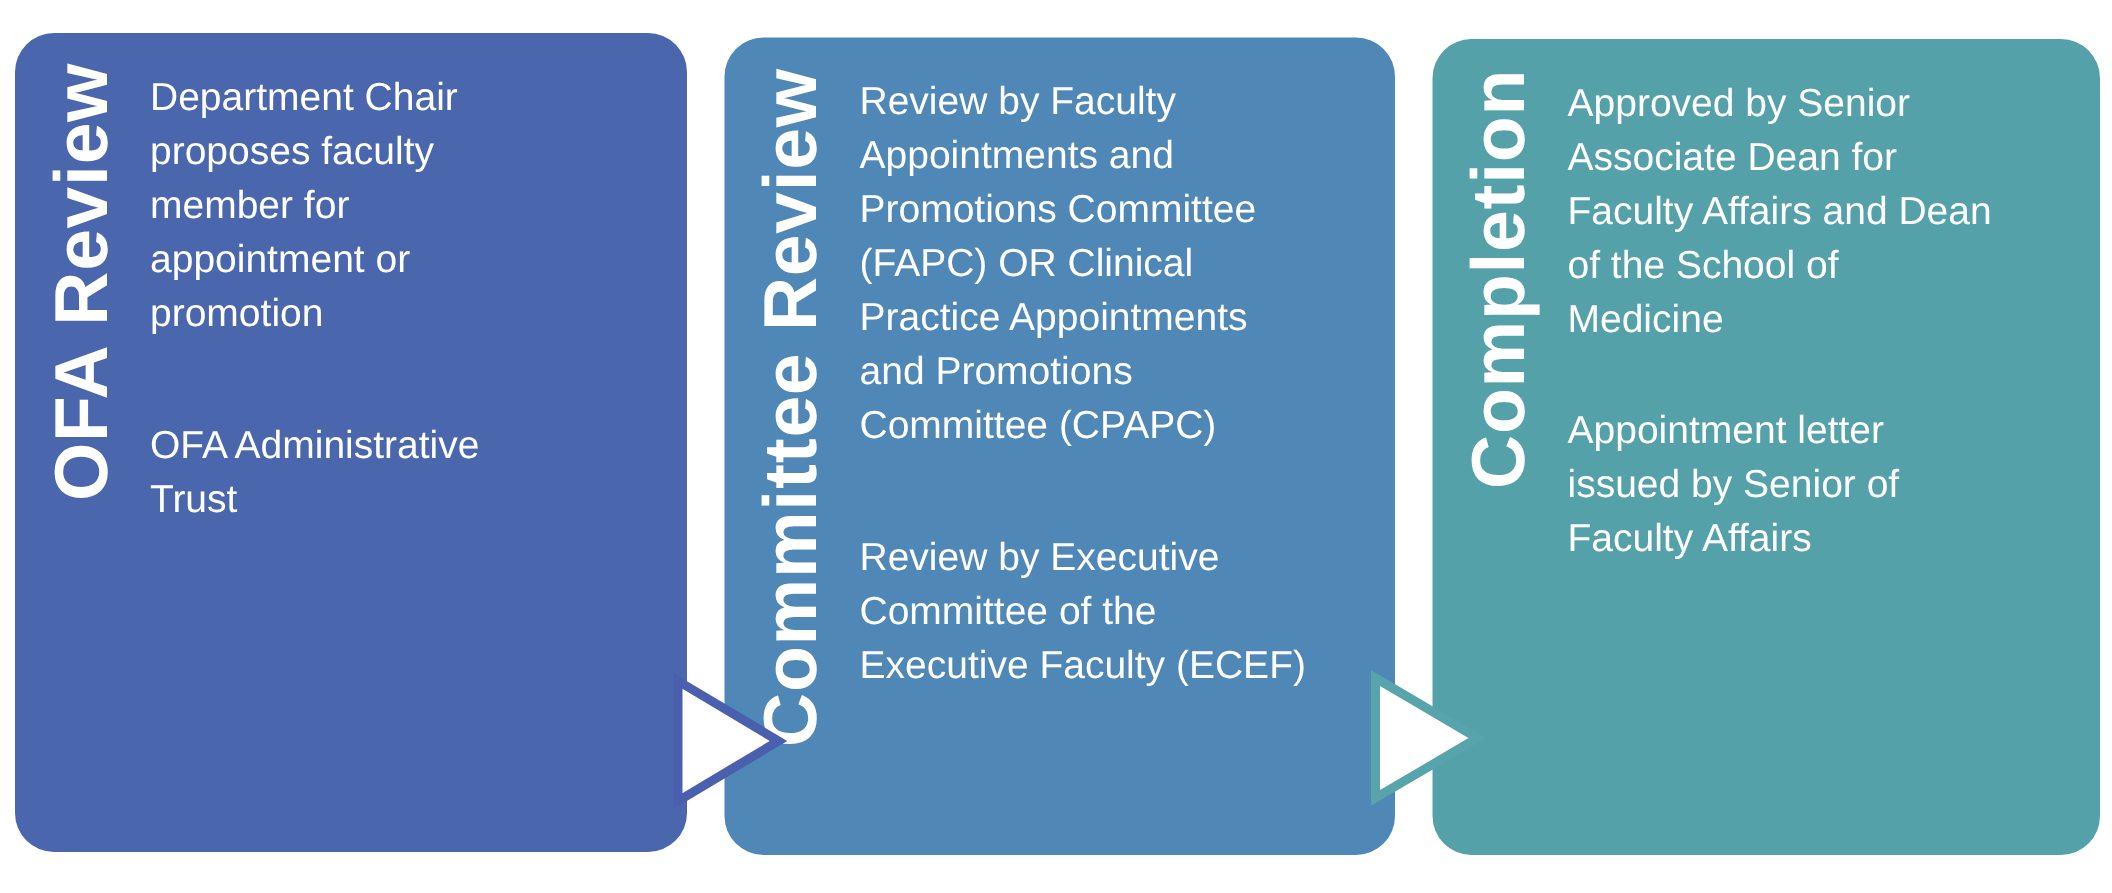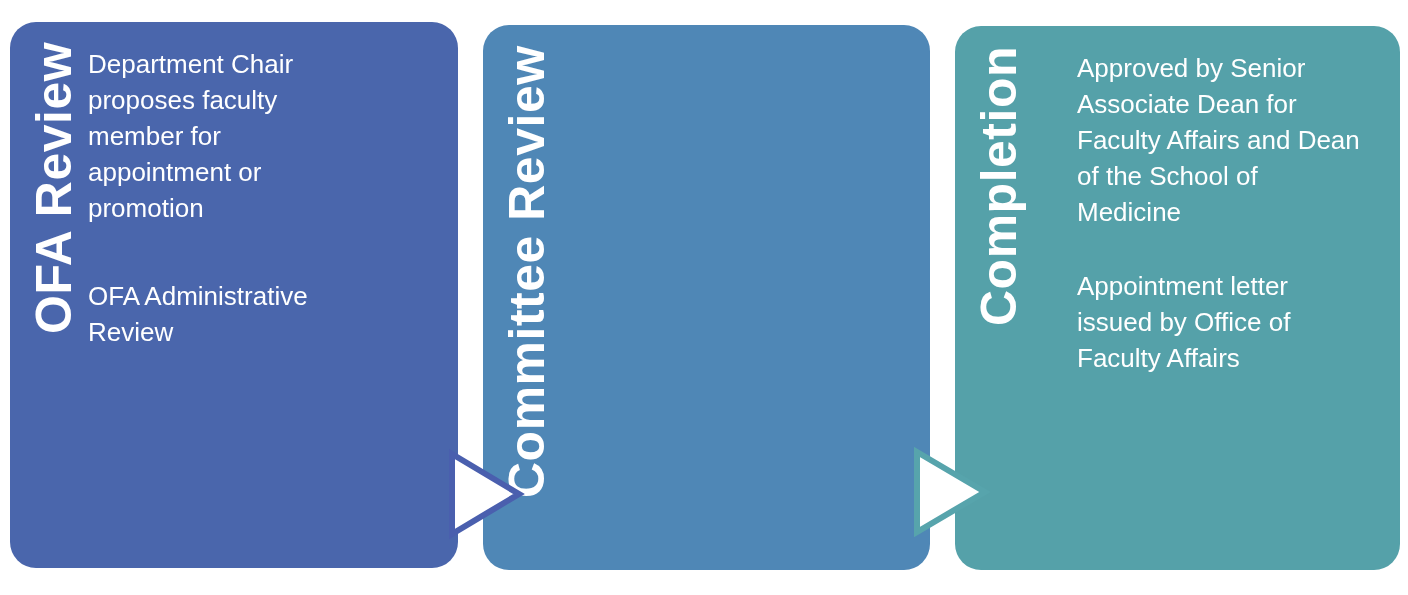--- a/index.html
+++ b/index.html
@@ -34,33 +34,33 @@
     transform: rotate(180deg);
     text-align: end;
     font-size: 50px;
     font-weight: bold;
     line-height: 56px;
     white-space: nowrap;
     letter-spacing: 0.5px;
   }
   .stage-body {
     position: absolute;
-    left: 78px;
+    left: 90px;
     top: 24px;
     right: 22px;
     font-size: 26px;
     line-height: 36px;
     font-weight: normal;
   }
   .stage-body p {
     margin: 0;
     white-space: pre-line;
   }
   .gap-lg p { margin-bottom: 52px; }
-  .gap-sm p { margin-bottom: 38px; margin-left: 44px; }
+  .gap-sm p { margin-bottom: 38px; }
   .stage-body p:last-child { margin-bottom: 0; }
 
   .flow-arrow {
     position: absolute;
     width: 80px;
     height: 90px;
     overflow: visible;
     z-index: 5;
   }
   .flow-arrow-1 { left: 448px; top: 450px; }
@@ -78,38 +78,50 @@
 
   <section class="stage stage-1" style="background-color: rgb(74, 102, 172);">
     <div class="vlabel">OFA Review</div>
     <div class="stage-body gap-lg">
       <p>Department Chair
 proposes faculty
 member for
 appointment or
 promotion</p>
       <p>OFA Administrative
-Review</p>
+Trust</p>
     </div>
   </section>
 
   <section class="stage stage-2" style="background-color: rgb(79, 135, 182);">
     <div class="vlabel">Committee Review</div>
+    <div class="stage-body gap-lg">
+      <p>Review by Faculty
+Appointments and
+Promotions Committee
+(FAPC) OR Clinical
+Practice Appointments
+and Promotions
+Committee (CPAPC)</p>
+      <p>Review by Executive
+Committee of the
+Executive Faculty (ECEF)</p>
+    </div>
   </section>
 
   <section class="stage stage-3" style="background-color: rgb(85, 161, 169);">
     <div class="vlabel">Completion</div>
     <div class="stage-body gap-sm">
       <p>Approved by Senior
 Associate Dean for
 Faculty Affairs and Dean
 of the School of
 Medicine</p>
       <p>Appointment letter
-issued by Office of
+issued by Senior of
 Faculty Affairs</p>
     </div>
   </section>
 
   <svg class="flow-arrow flow-arrow-1" viewBox="0 0 80 90">
     <polygon points="4,4 71,44 4,84" style="stroke: rgb(74, 95, 174); fill: rgb(255, 255, 255);"></polygon>
   </svg>
 
   <svg class="flow-arrow flow-arrow-2" viewBox="0 0 80 90">
     <polygon points="4,4 72,44 4,84" style="stroke: rgb(87, 164, 172); fill: rgb(255, 255, 255);"></polygon>

